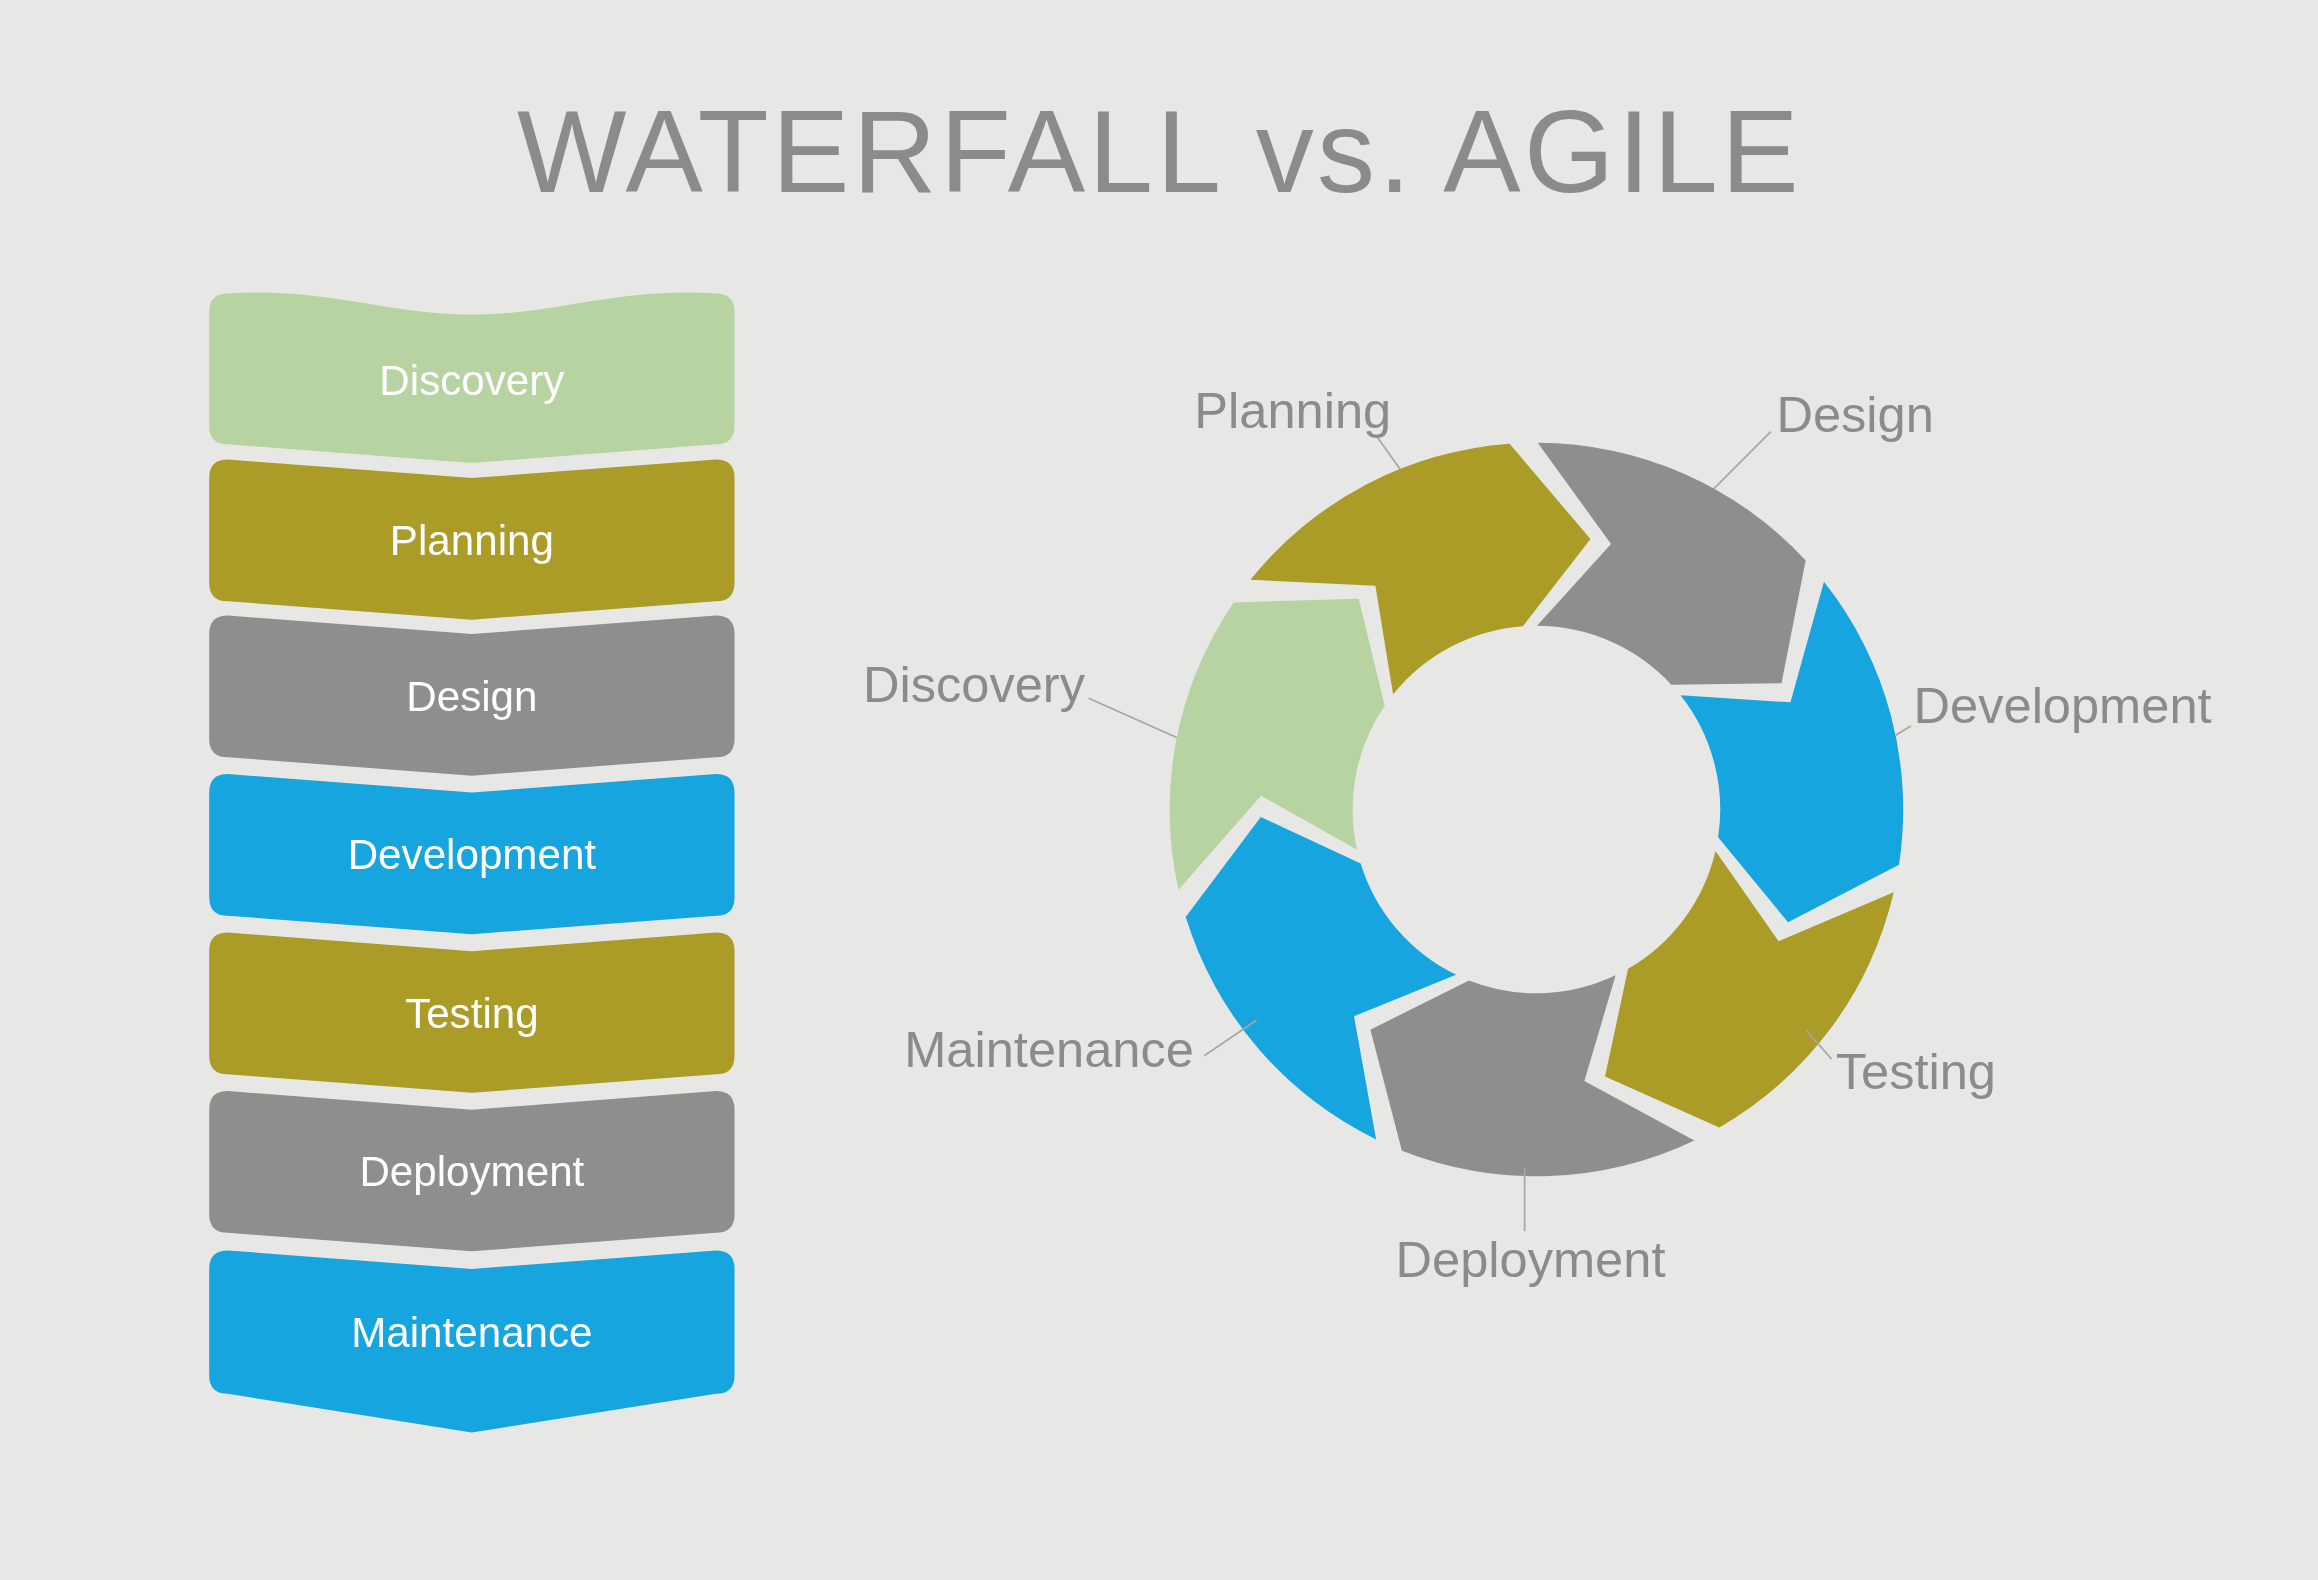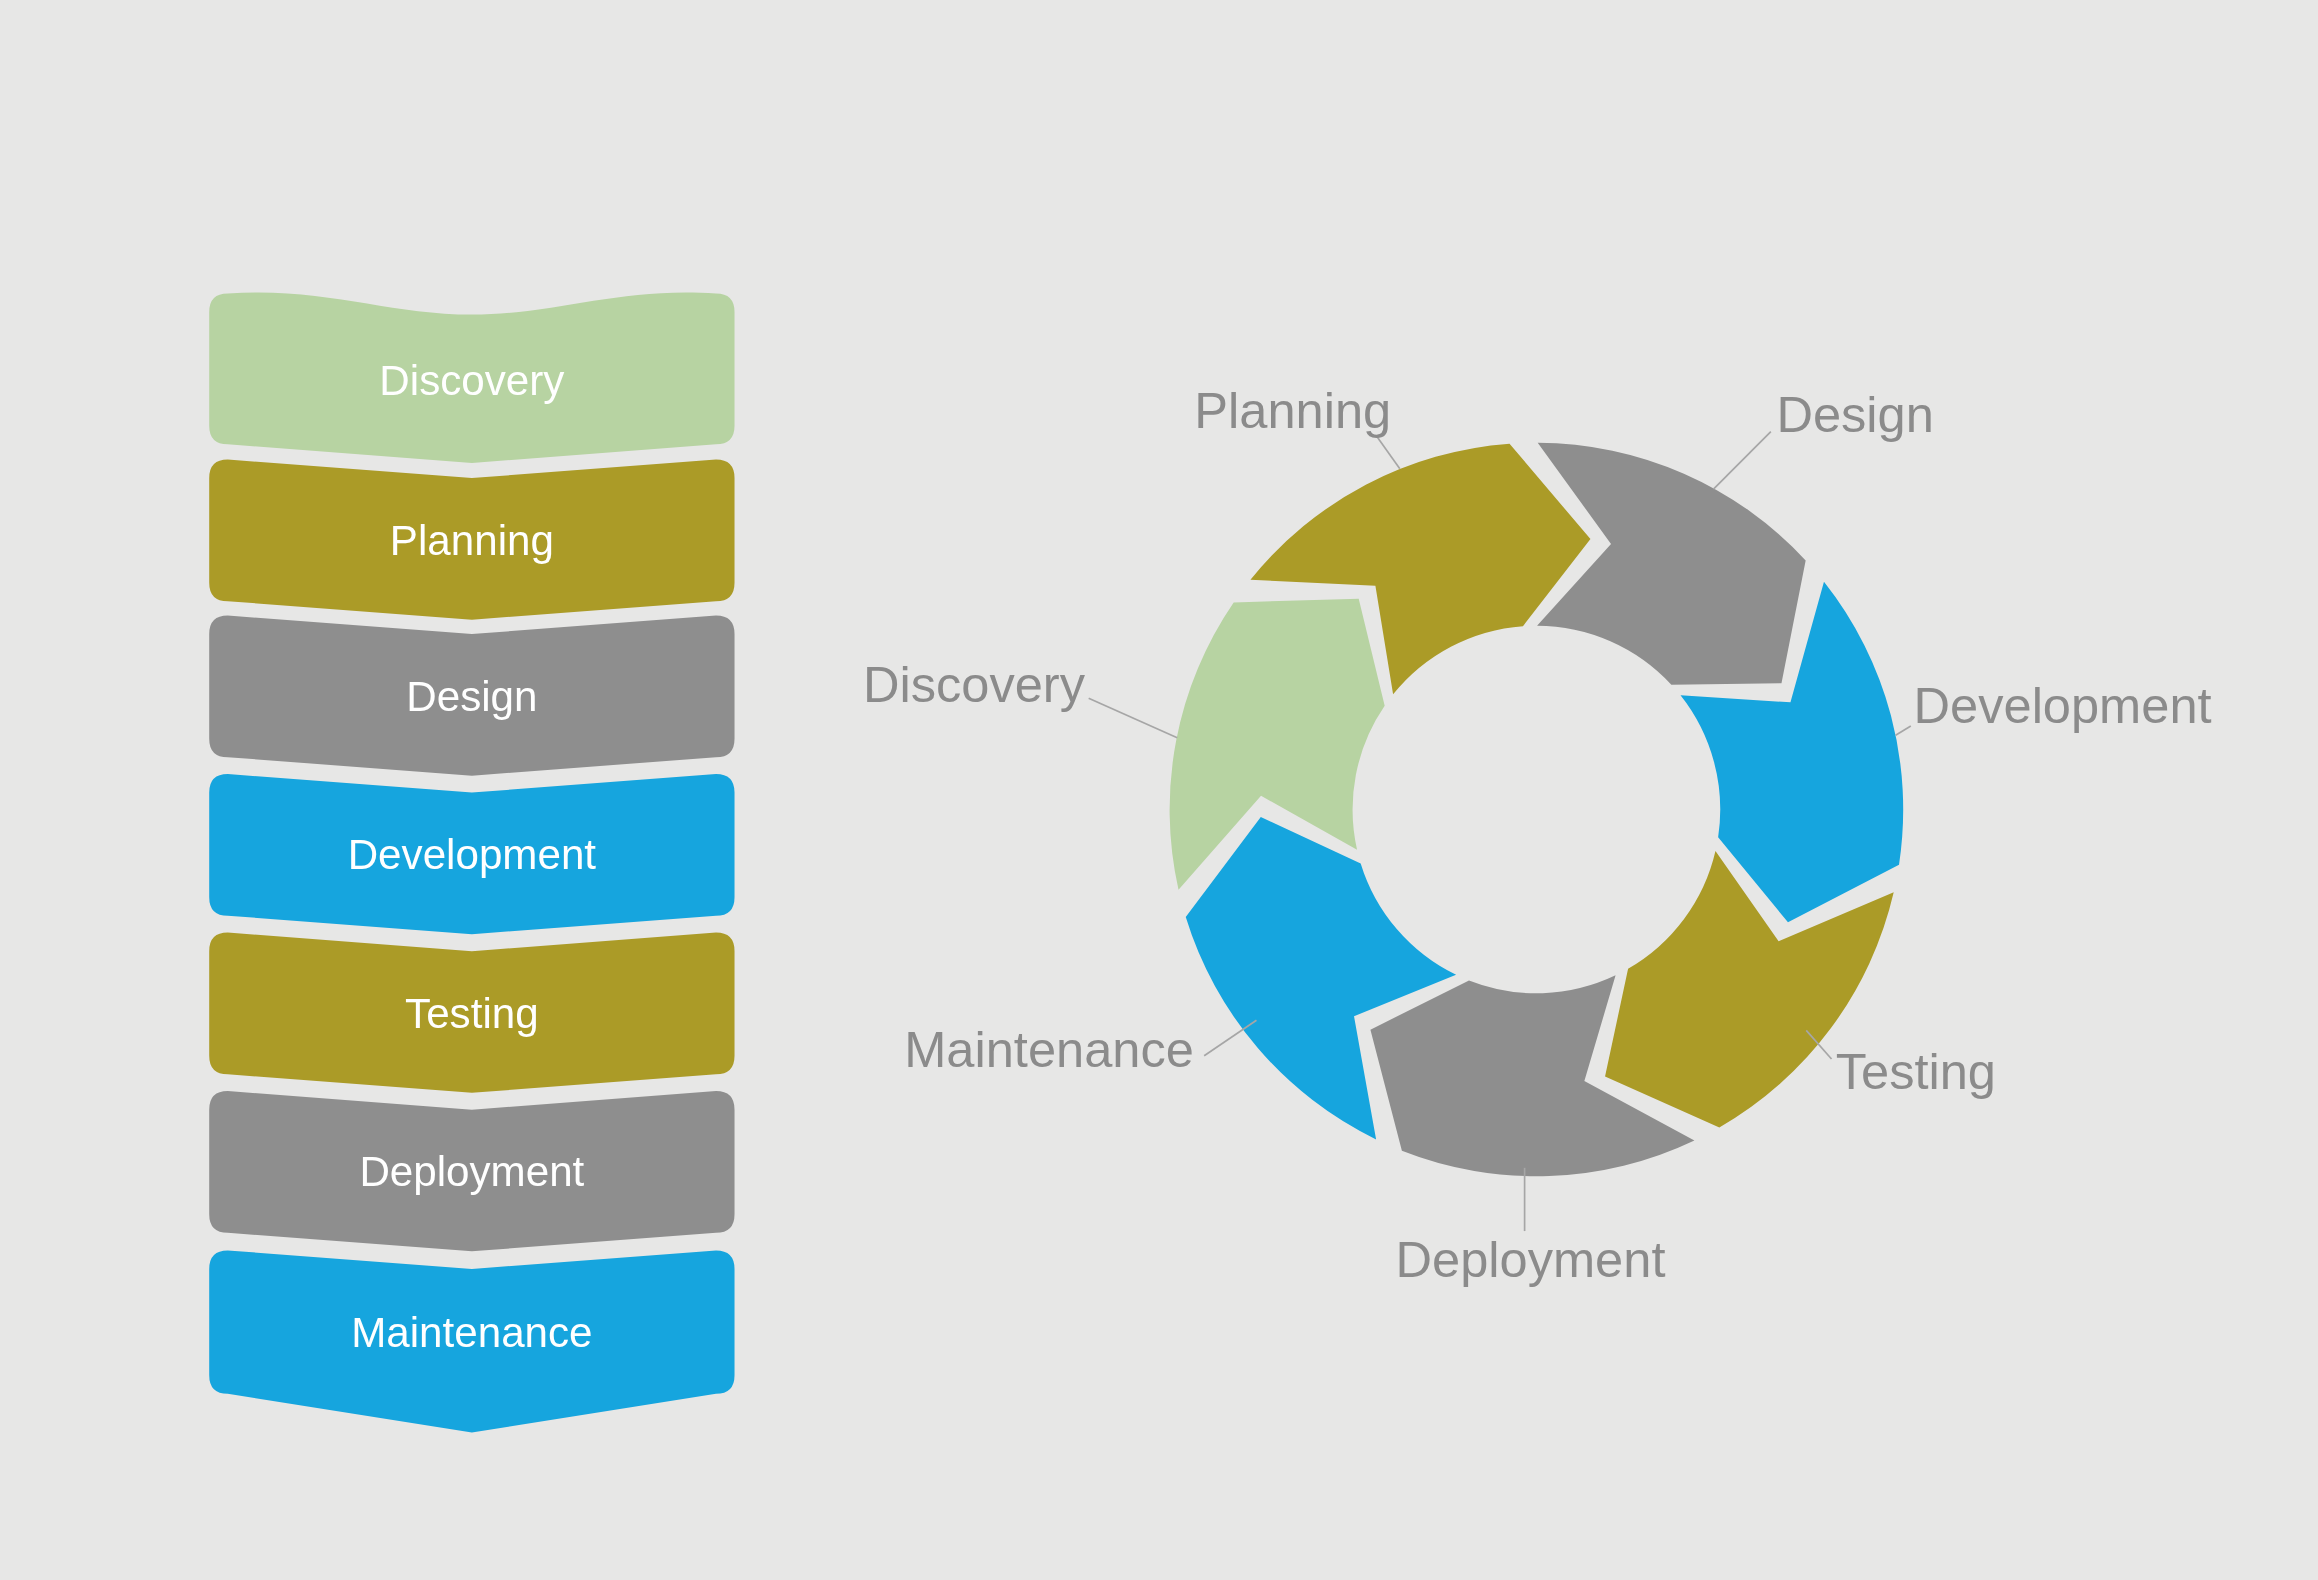--- a/index.html
+++ b/index.html
@@ -48,20 +48,21 @@
   }
   .wheel-label {
     font-size: 60px;
     fill: #8b8b8b;
   }
 </style>
 </head>
 <body>
 
 <div id="canvas-root">
+  <div class="page-title">WATERFALL vs. AGILE</div>
 
   <svg id="diagram-svg" viewBox="0 0 2750 1875">
     <g id="waterfall-stack">
         <path d="M 270 348 C 385.06 340 459.82000000000005 373 559.5 373 C 659.1800000000001 373 733.94 340 849 348 Q 871 348 871 370 L 871 505 Q 871 527 849 527 L 559.5 549 L 270 527 Q 248 527 248 505 L 248 370 Q 248 348 270 348 Z" fill="#b7d3a2"></path>
         <text x="559.5" y="468" text-anchor="middle" class="step-label">Discovery</text>
         <path d="M 270 545 L 559.5 567 L 849 545 Q 871 545 871 567 L 871 691 Q 871 713 849 713 L 559.5 735 L 270 713 Q 248 713 248 691 L 248 567 Q 248 545 270 545 Z" fill="#ab9b27"></path>
         <text x="559.5" y="658" text-anchor="middle" class="step-label">Planning</text>
         <path d="M 270 730 L 559.5 752 L 849 730 Q 871 730 871 752 L 871 876 Q 871 898 849 898 L 559.5 920 L 270 898 Q 248 898 248 876 L 248 752 Q 248 730 270 730 Z" fill="#8e8e8e"></path>
         <text x="559.5" y="843" text-anchor="middle" class="step-label">Design</text>
         <path d="M 270 918 L 559.5 940 L 849 918 Q 871 918 871 940 L 871 1064 Q 871 1086 849 1086 L 559.5 1108 L 270 1086 Q 248 1086 248 1064 L 248 940 Q 248 918 270 918 Z" fill="#16a5de"></path>

